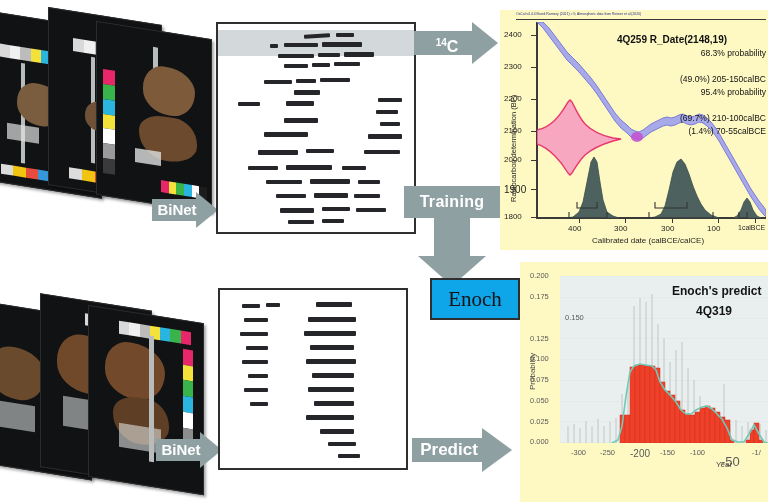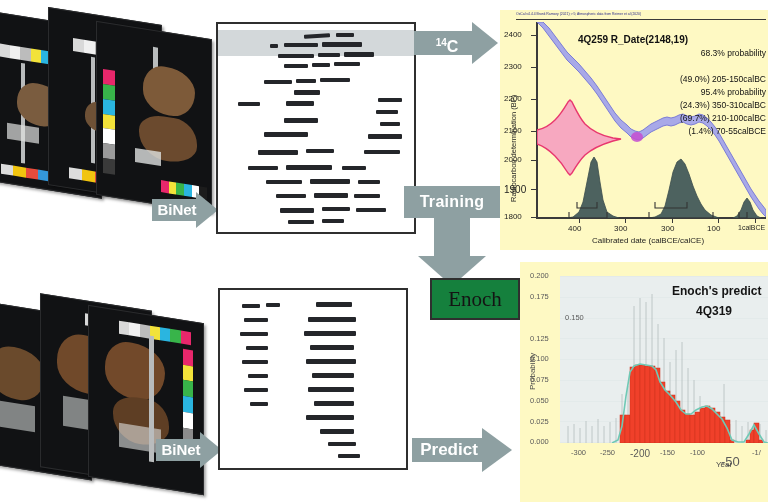--- a/index.html
+++ b/index.html
@@ -21,21 +21,21 @@
   .tbox{position:absolute;background:#ffffff;border:2px solid #2f2f2f;}
   .tline{position:absolute;background:#24262a;border-radius:1px;}
   .tband{position:absolute;background:#d3d8da;}
 
   
   .gchip{position:absolute;background:#8ea0a2;color:#ffffff;
          display:flex;align-items:center;justify-content:center;
          font-weight:600;letter-spacing:.3px;}
   .arrow-r{position:absolute;background:#8ea0a2;}
   .arrow-head-r{position:absolute;width:0;height:0;}
-  .wbox{position:absolute;background:#15803d;border:2px solid #2f2f2f;
+  .wbox{position:absolute;background:#0ea5e9;border:2px solid #2f2f2f;
         display:flex;align-items:center;justify-content:center;}
 
   
   .chart{position:absolute;background:#fef9c3;overflow:hidden;}
   .axis{position:absolute;background:#3a3a3a;}
   .tick{position:absolute;background:#3a3a3a;}
   .tlab{position:absolute;color:#1d1d1d;white-space:nowrap;}
   .oxtxt{position:absolute;color:#111;white-space:nowrap;text-align:right;}
   .ylabel{position:absolute;transform-origin:0 0;transform:rotate(-90deg);
           white-space:nowrap;color:#1d1d1d;}
@@ -350,25 +350,24 @@
     <g stroke="#333" stroke-width="1.1" fill="none">
       <path d="M40,180 L40,186 L60,186 L60,180"></path>
       <path d="M32,190 L32,196 L70,196 L70,190"></path>
       <path d="M118,180 L118,186 L150,186 L150,180"></path>
       <path d="M112,190 L112,196 L176,196 L176,190"></path>
       <path d="M202,190 L202,196 L210,196 L210,190"></path>
     </g>
   </svg>
 
   <div class="oxtxt" style="left:78px;top:24px;width:188px;font-size:10px;font-weight:700;
-              text-align:left;">4Q259 R_Date(2148,19)</div>
+              text-align:center;">4Q259 R_Date(2148,19)</div>
   <div class="oxtxt" style="left:96px;top:38px;width:170px;font-size:8.5px;">68.3% probability</div>
   <div class="oxtxt" style="left:96px;top:64px;width:170px;font-size:8.5px;">  (49.0%) 205-150calBC</div>
   <div class="oxtxt" style="left:96px;top:77px;width:170px;font-size:8.5px;">95.4% probability</div>
-  <div class="oxtxt" style="left:96px;top:90px;width:170px;font-size:8.5px;">  (24.3%) 350-310calBC</div>
   <div class="oxtxt" style="left:96px;top:103px;width:170px;font-size:8.5px;">  (69.7%) 210-100calBC</div>
   <div class="oxtxt" style="left:96px;top:116px;width:170px;font-size:8.5px;">  (1.4%) 70-55calBCE</div>
 </div>
 
 <div class="chart" style="left:520px;top:262px;width:248px;height:240px;">
 
   <div class="abs" style="left:40px;top:14px;width:208px;height:166px;background:#e9eeee;"></div>
 
   <div class="grid" style="left:40px;top:14px;width:208px;height:1px;"></div>
   <div class="grid" style="left:40px;top:34.8px;width:208px;height:1px;"></div>

